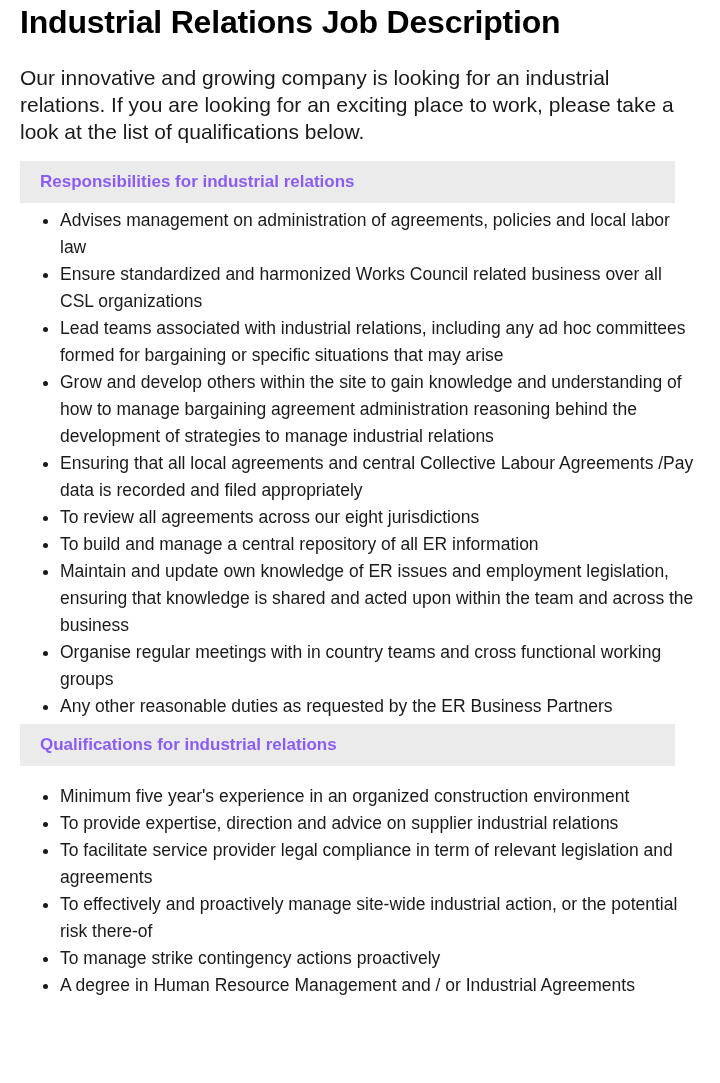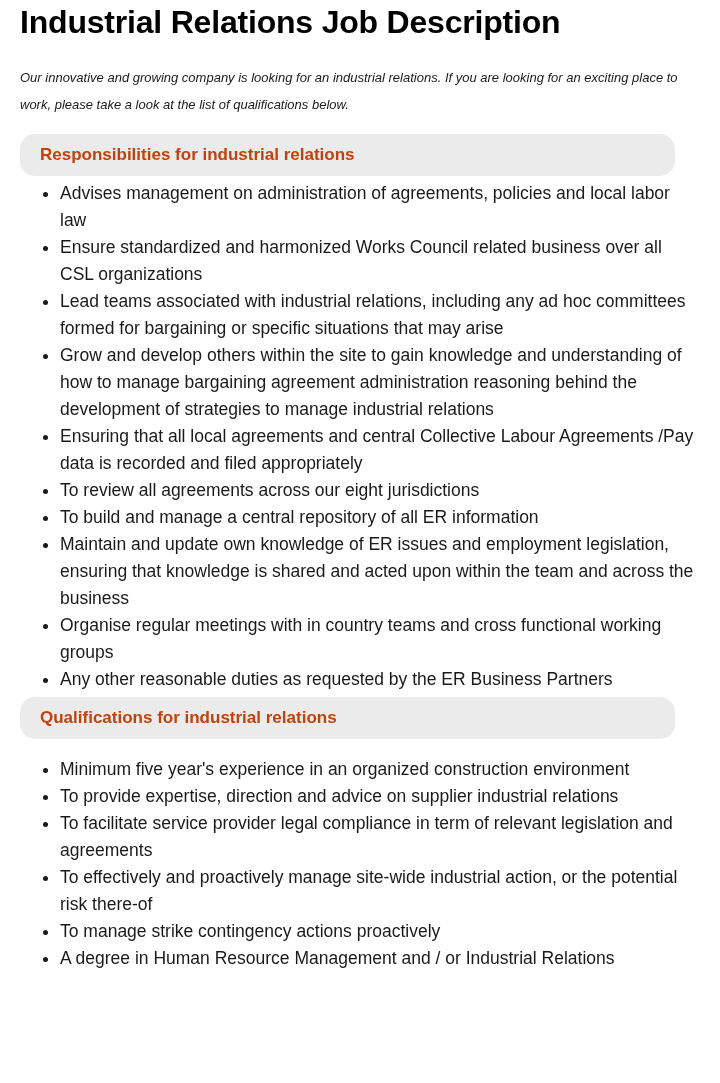--- a/index.html
+++ b/index.html
@@ -16,37 +16,35 @@
     padding-top: 4px;
     height: 40px;
     line-height: 36px;
     font-size: 32px;
     font-weight: 700;
     color: #000;
     letter-spacing: -0.2px;
   }
   .intro {
     margin: 20px 0 0 0;
-    font-size: 13px;
+    font-size: 21px;
     line-height: 27px;
     color: #1a1a1a;
-    font-style: italic;
   }
   .section-header {
     background: #ebebeb;
     height: 42px;
     line-height: 42px;
     padding-left: 20px;
     font-size: 17px;
     font-weight: 700;
-    color: #c2410c;
+    color: #8b5cf6;
     margin-top: 16px;
     width: 655px;
     box-sizing: border-box;
-    border-radius: 15px;
   }
   ul {
     margin: 0;
     padding: 0 0 0 40px;
     list-style: disc;
   }
   ul.resp { margin-top: 4px; }
   ul.qual { margin-top: 17px; }
   li {
     font-size: 17.5px;
@@ -77,15 +75,15 @@
     <li>Any other reasonable duties as requested by the ER Business Partners</li>
   </ul>
 
   <div class="section-header q">Qualifications for industrial relations</div>
   <ul class="qual">
     <li>Minimum five year's experience in an organized construction environment</li>
     <li>To provide expertise, direction and advice on supplier industrial relations</li>
     <li>To facilitate service provider legal compliance in term of relevant legislation and agreements</li>
     <li>To effectively and proactively manage site-wide industrial action, or the potential risk there-of</li>
     <li>To manage strike contingency actions proactively</li>
-    <li>A degree in Human Resource Management and / or Industrial Relations</li>
+    <li>A degree in Human Resource Management and / or Industrial Agreements</li>
   </ul>
 </div>
 
 </body></html>

